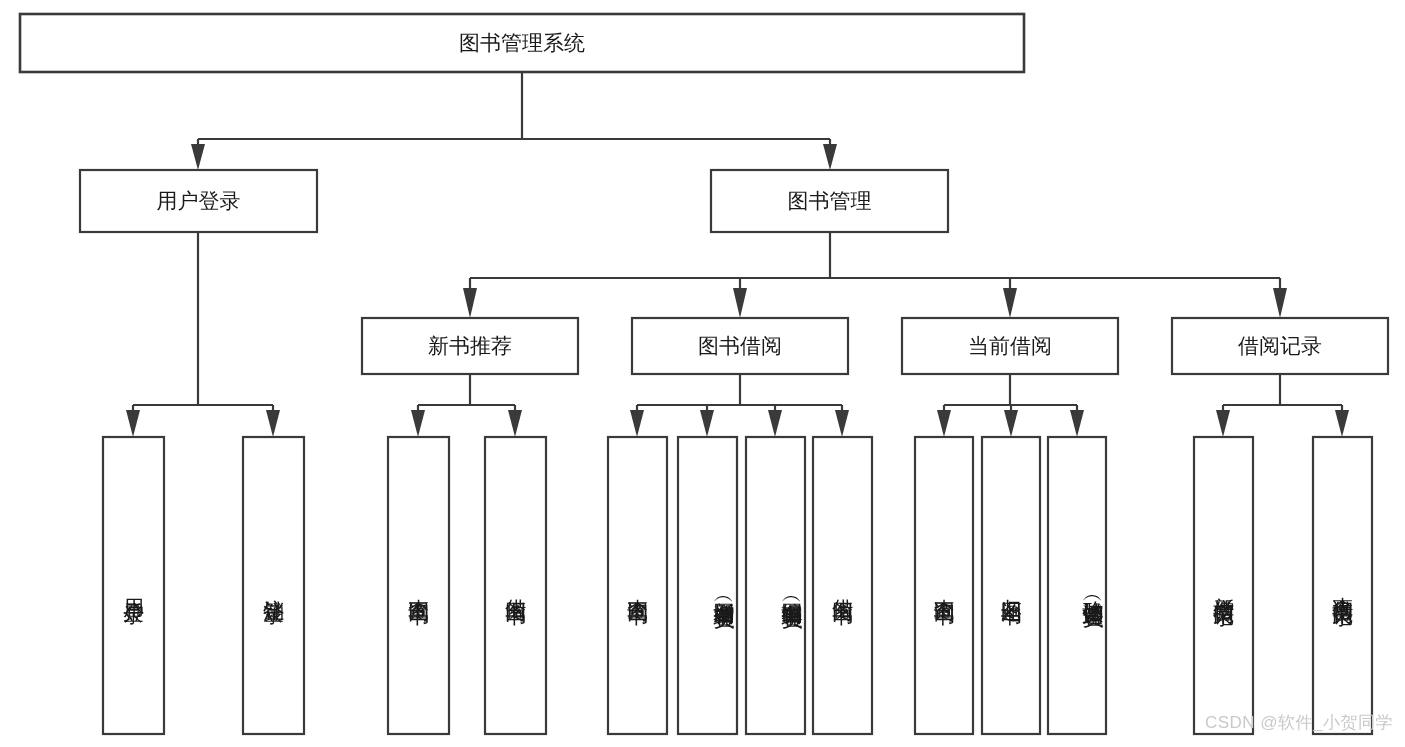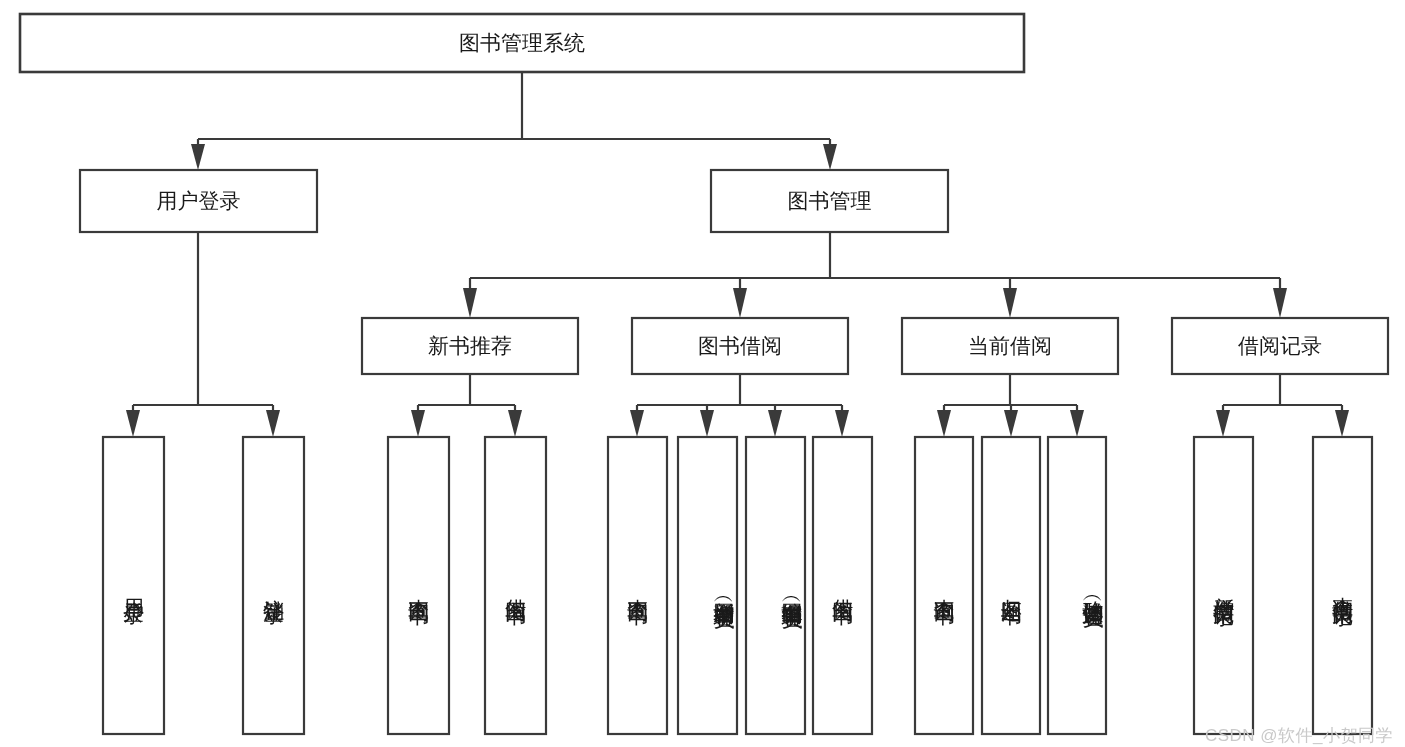--- a/index.html
+++ b/index.html
@@ -47,21 +47,21 @@
   .node-label-h {
     font-family: "Liberation Sans", "DejaVu Sans", sans-serif;
     font-size: 21px;
     fill: #1a1a1a;
     text-anchor: middle;
     dominant-baseline: middle;
   }
   .watermark {
     position: absolute;
     right: 12px;
-    bottom: 0;
+    bottom: 13px;
     font-family: "Liberation Sans", "DejaVu Sans", sans-serif;
     font-size: 17px;
     color: #c9c9c9;
     letter-spacing: 0.5px;
     white-space: nowrap;
     user-select: none;
   }
 </style>
 </head>
 <body>

